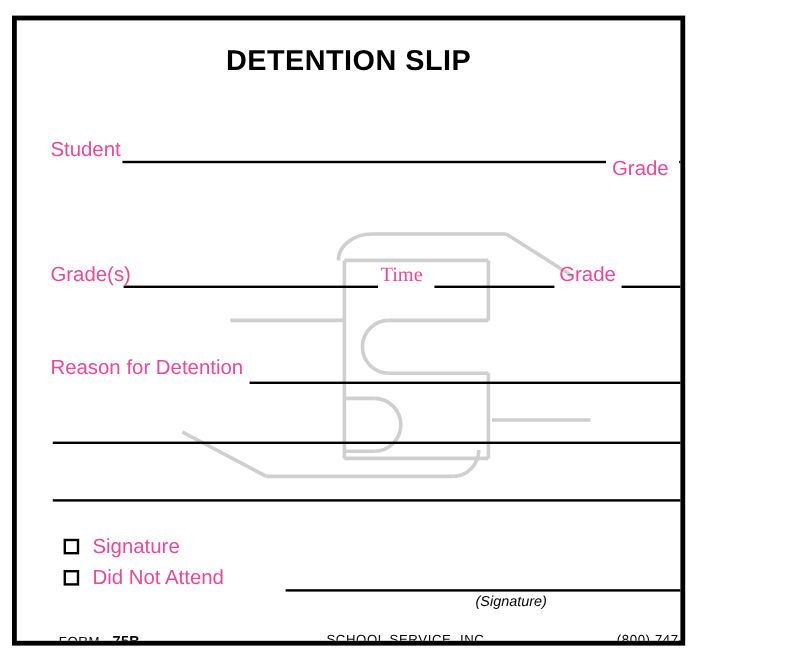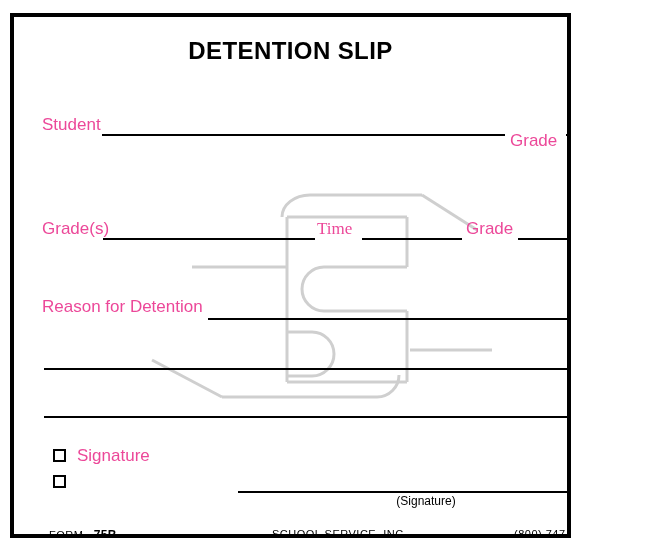--- a/index.html
+++ b/index.html
@@ -92,20 +92,21 @@
     white-space: nowrap;
   }
   .foot-bold {
     font-size: 12px;
     font-weight: bold;
     letter-spacing: 0.3px;
     margin-top: 10px;
   }
   .sig {
     font-size: 12px;
+    font-style: italic;
     color: #000;
   }
 </style>
 </head>
 <body>
 
 <div id="slip">
 
   <div id="watermark">
     <svg width="420" height="215" viewBox="0 0 420 215" fill="none" stroke="#cfcfcf" stroke-width="3" stroke-linecap="butt" stroke-linejoin="miter">
@@ -171,20 +172,21 @@
     <div class="abs lbl" style="left:30px; top:330px; width:566px; height:18px;"></div>
     <div class="rule" style="left:30px; top:351px; width:570px;"></div>
 
     <div class="abs lbl" style="left:30px; top:378px; width:566px; height:18px;"></div>
     <div class="rule" style="left:30px; top:399px; width:570px;"></div>
 
     <div class="cbox" style="left:39px; top:432px;"></div>
     <div class="abs lbl" style="left:63px; top:430px;">Signature</div>
 
     <div class="cbox" style="left:39px; top:458px;"></div>
+    <div class="abs lbl" style="left:63px; top:456px;">Did Not Attend</div>
 
     <div class="abs lbl" style="left:225px; top:456px; width:370px; height:18px;"></div>
     <div class="rule" style="left:224px; top:474px; width:376px;"></div>
     <div class="abs sig" style="left:224px; top:477px; width:376px; text-align:center;">(Signature)</div>
 
     <div class="abs" style="left:35px; top:508px;">
       <span class="foot-small">FORM</span>
       <span class="foot-bold" style="margin-left:6px;">75B</span>
     </div>
 

